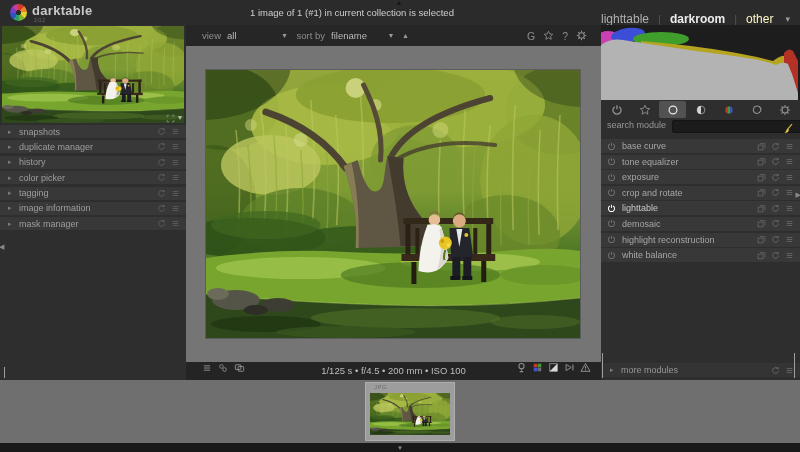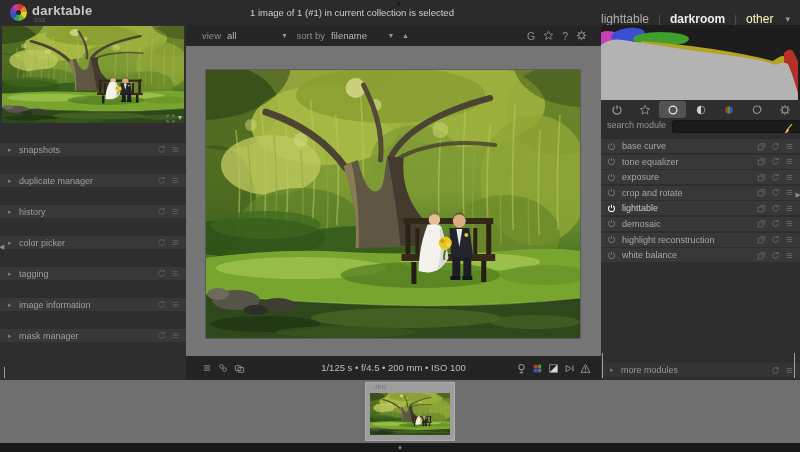--- a/index.html
+++ b/index.html
@@ -23,39 +23,39 @@
   .views .caret{color:#999;font-size:9px;margin-left:3px;}
   .top-collapse{position:absolute;left:397px;top:-2px;color:#171717;font-size:8px;}
 
   
   .left-panel{position:absolute;left:0;top:25px;width:186px;height:355px;background:#2e2e2e;}
   .nav-thumb{position:absolute;left:2px;top:1px;width:182px;height:97px;background:#222;}
   .nav-thumb svg.scene{width:100%;height:100%;display:block;}
   .nav-icons{position:absolute;right:2px;bottom:0;display:flex;gap:3px;align-items:center;}
   .nav-icons .caret{color:#b5b5b5;font-size:8px;line-height:10px;}
   .lp-rows{position:absolute;left:0;top:100px;width:186px;}
-  .lrow{height:13px;margin-bottom:2.4px;background:#383838;display:flex;align-items:center;padding:0 6px 0 8px;margin-top:18px;}
+  .lrow{height:13px;margin-bottom:2.4px;background:#383838;display:flex;align-items:center;padding:0 6px 0 8px;}
   .lrow .arr{color:#7a7a7a;font-size:7px;width:11px;}
   .lrow .lbl{color:#9e9e9e;font-size:9px;flex:1;}
   .lrow .mico{margin-left:5px;color:#5f5f5f;}
   .edge-arrow{position:absolute;font-size:7px;color:#8a8a8a;line-height:8px;}
   .edge-arrow.left{left:-1px;top:218px;}
   .edge-arrow.right{right:-1px;top:166px;}
   .scroll-ind{position:absolute;width:1px;background:#d8d8d8;opacity:.65;}
 
   
   .center{position:absolute;left:186px;top:25px;width:415px;height:355px;background:#262626;}
   .center-top{position:absolute;top:0;left:0;right:0;height:21px;display:flex;align-items:center;font-size:9.5px;color:#8e8e8e;padding:0 14px 0 16px;box-sizing:border-box;}
   .ct-val{color:#b9b9b9;margin-left:6px;}
   .ct-caret{color:#9a9a9a;font-size:8px;}
   .ct-icons{margin-left:auto;display:flex;gap:8px;align-items:center;color:#8d8d8d;font-size:10.5px;}
   .canvas{position:absolute;top:21px;left:0;right:0;height:316px;background:#757575;}
   .photo{position:absolute;left:20px;top:24px;width:374px;height:268px;box-shadow:0 0 0 1px rgba(35,35,35,.3);}
   .photo svg.scene{width:100%;height:100%;display:block;}
-  .center-bottom{position:absolute;bottom:0;left:0;right:0;height:24px;background:#242424;display:flex;align-items:center;padding:0 10px 0 16px;box-sizing:border-box;}
+  .center-bottom{position:absolute;bottom:0;left:0;right:0;height:18px;background:#242424;display:flex;align-items:flex-start;padding:0 10px 0 16px;box-sizing:border-box;}
   .cb-left{display:flex;gap:6px;align-items:center;}
   .exif{position:absolute;left:50%;transform:translateX(-50%);font-size:9.5px;color:#bdbdbd;white-space:nowrap;line-height:18px;}
   .cb-right{margin-left:auto;display:flex;gap:5px;align-items:center;}
 
   
   .right-panel{position:absolute;left:601px;top:25px;width:199px;height:355px;background:#2e2e2e;}
   .histogram{position:absolute;top:0;left:0;width:199px;height:75px;background:#1d1d1d;}
   .histogram svg{display:block;}
   .group-tabs{position:absolute;top:75px;left:0;right:0;height:19px;display:flex;gap:1px;padding:1px 2px;box-sizing:border-box;}
   .gtab{flex:1;display:flex;align-items:center;justify-content:center;border-radius:2px;}

